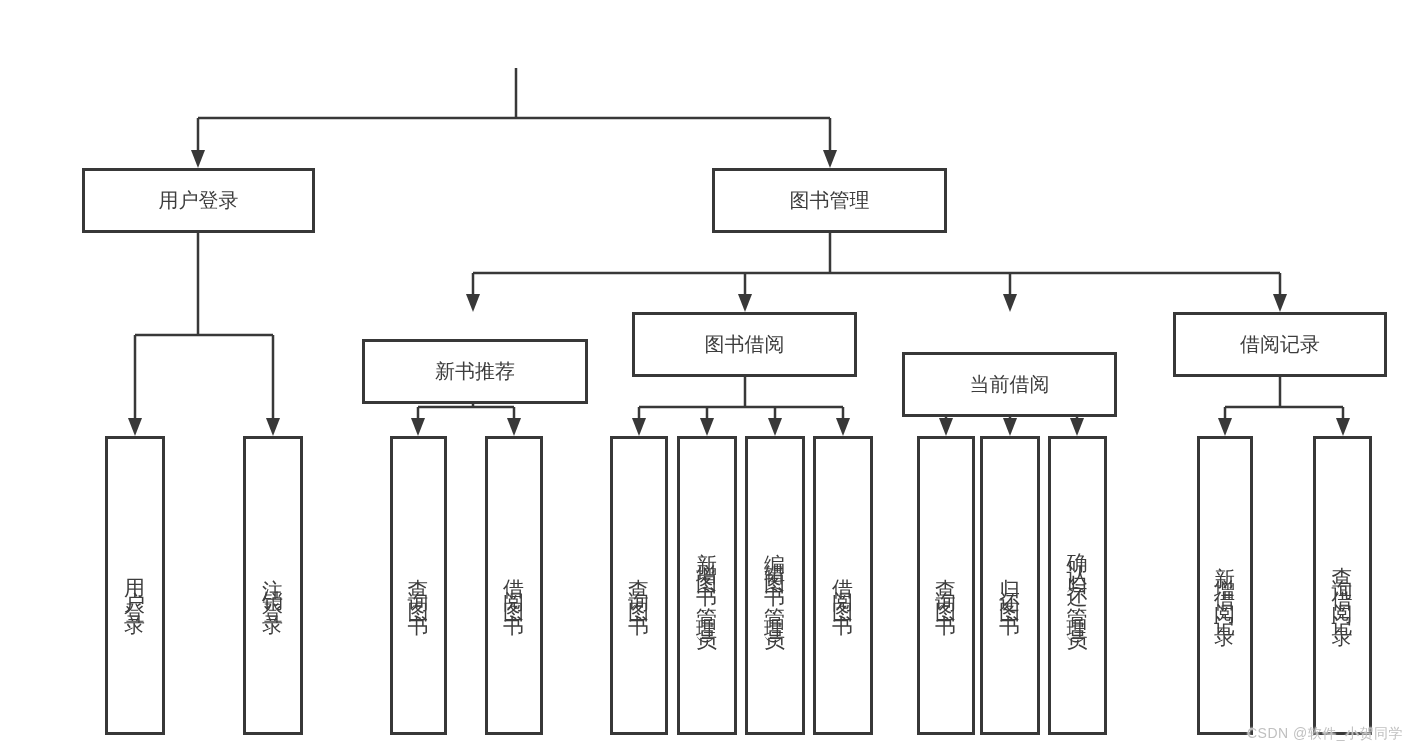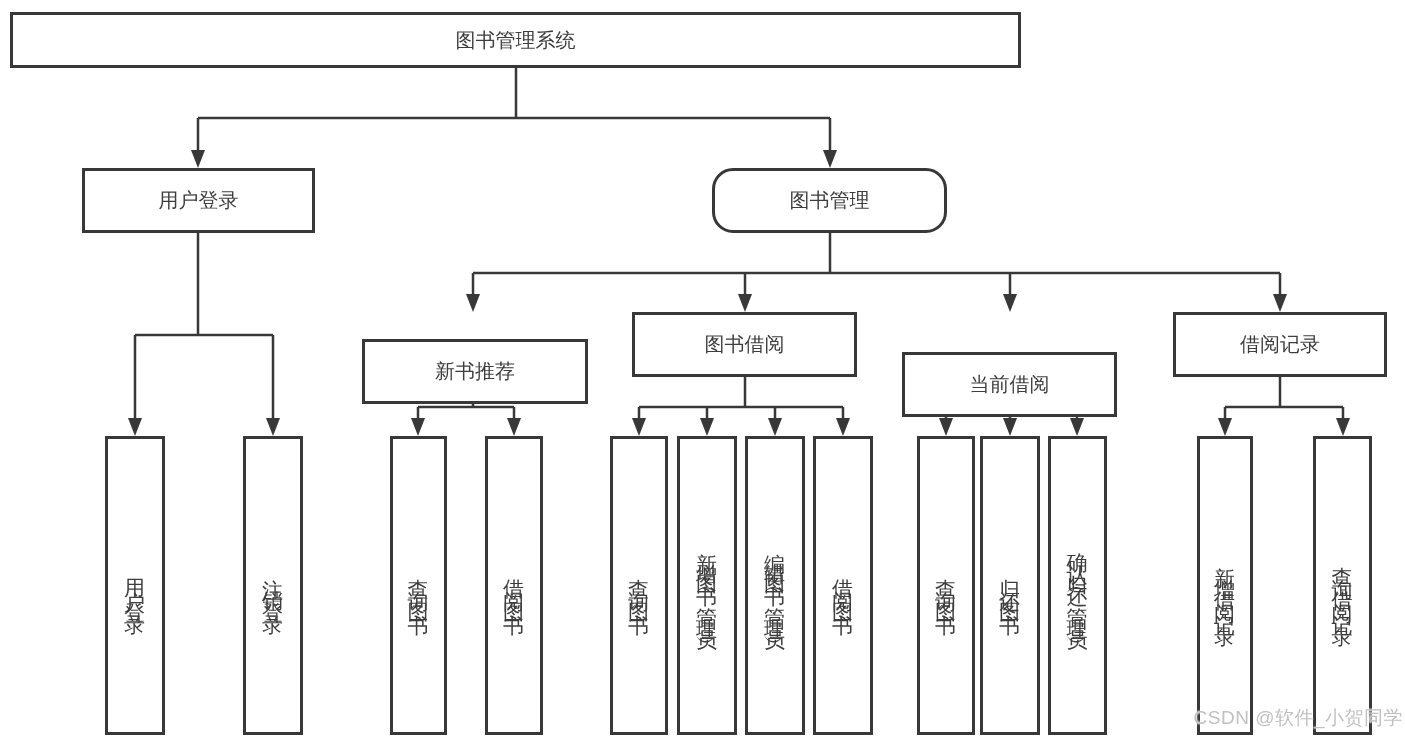--- a/index.html
+++ b/index.html
@@ -49,22 +49,22 @@
     text-orientation: mixed;
     font-size: 21px;
     letter-spacing: 12px;
     line-height: 1;
     white-space: nowrap;
   }
   .leaf.long span { letter-spacing: 11px; }
   .watermark {
     position: absolute;
     right: 2px;
-    bottom: 16px;
-    font-size: 19px;
+    bottom: 4px;
+    font-size: 14px;
     color: rgba(189, 189, 189, 0.95);
     text-shadow: 0 0 2px rgba(255,255,255,0.9), 0 0 2px rgba(255,255,255,0.9);
     letter-spacing: 0.5px;
   }
 </style>
 </head>
 <body>
 
 <div class="stage">
 
@@ -104,24 +104,23 @@
       <polygon points="1003,418 1017,418 1010,436" fill="#383838" stroke="none"></polygon>
       <polygon points="1070,418 1084,418 1077,436" fill="#383838" stroke="none"></polygon>
     </g>
     <g>
       <path d="M1280 377 V407 M1225 407 H1343 M1225 407 V422 M1343 407 V422"></path>
       <polygon points="1218,418 1232,418 1225,436" fill="#383838" stroke="none"></polygon>
       <polygon points="1336,418 1350,418 1343,436" fill="#383838" stroke="none"></polygon>
     </g>
   </svg>
 
-  <div class="box root-box">图书管理系统</div>
 
   <div class="box l2-box" style="left:82px; width:233px;">用户登录</div>
-  <div class="box l2-box" style="left:712px; width:235px;border-radius:21px;">图书管理</div>
+  <div class="box l2-box" style="left:712px; width:235px;">图书管理</div>
 
   <div class="box l3-box" style="left:362px; width:226px;margin-top:27px;">新书推荐</div>
   <div class="box l3-box" style="left:632px; width:225px;">图书借阅</div>
   <div class="box l3-box" style="left:902px; width:215px;margin-top:40px;">当前借阅</div>
   <div class="box l3-box" style="left:1173px; width:214px;font-family:Liberation Serif, serif;">借阅记录</div>
 
   <div class="leaf" style="left:105px; width:60px;">
     <span>用户登录</span>
   </div>
   <div class="leaf" style="left:243px; width:60px;">

